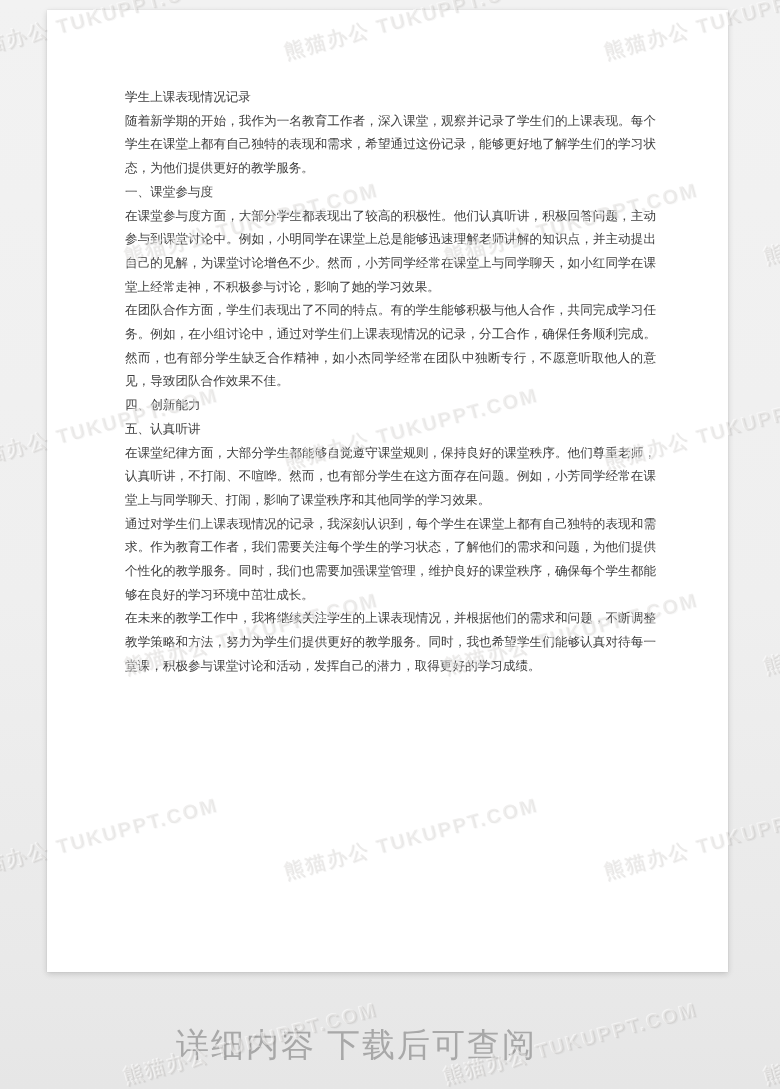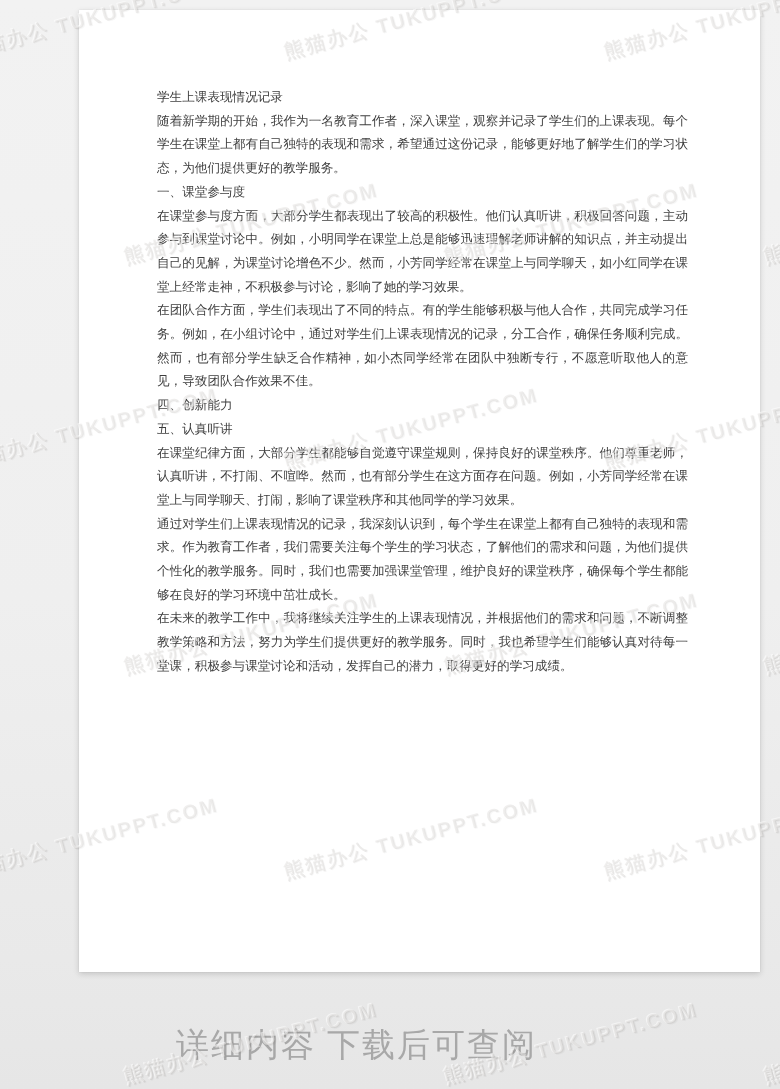--- a/index.html
+++ b/index.html
@@ -12,21 +12,20 @@
     background:linear-gradient(180deg, #f2f2f2 0%, #efefef 55%, #e9e9e9 88%, #e6e6e6 100%);
     overflow:hidden;
   }
 
   .page {
     position:absolute;
     left:47px; top:10px;
     width:681px; height:962px;
     background:#ffffff;
     box-shadow:0 2px 6px rgba(0,0,0,0.16), 0 0 1px rgba(0,0,0,0.12);
-    margin-left:32px;
   }
 
   .doc {
     position:absolute;
     left:78px; top:76px;
     width:531px;
     font-family:"Liberation Serif", serif;
     font-size:12.6px;
     line-height:23.7px;
     color:#3e3e3e;

